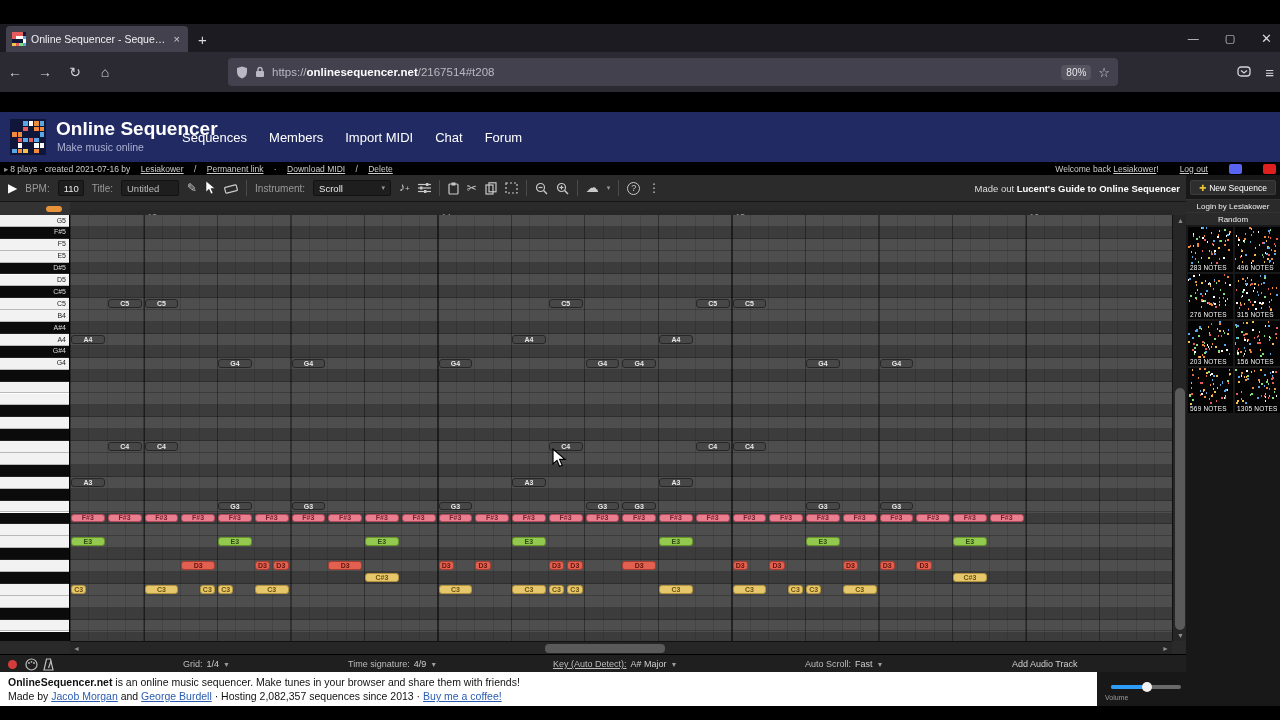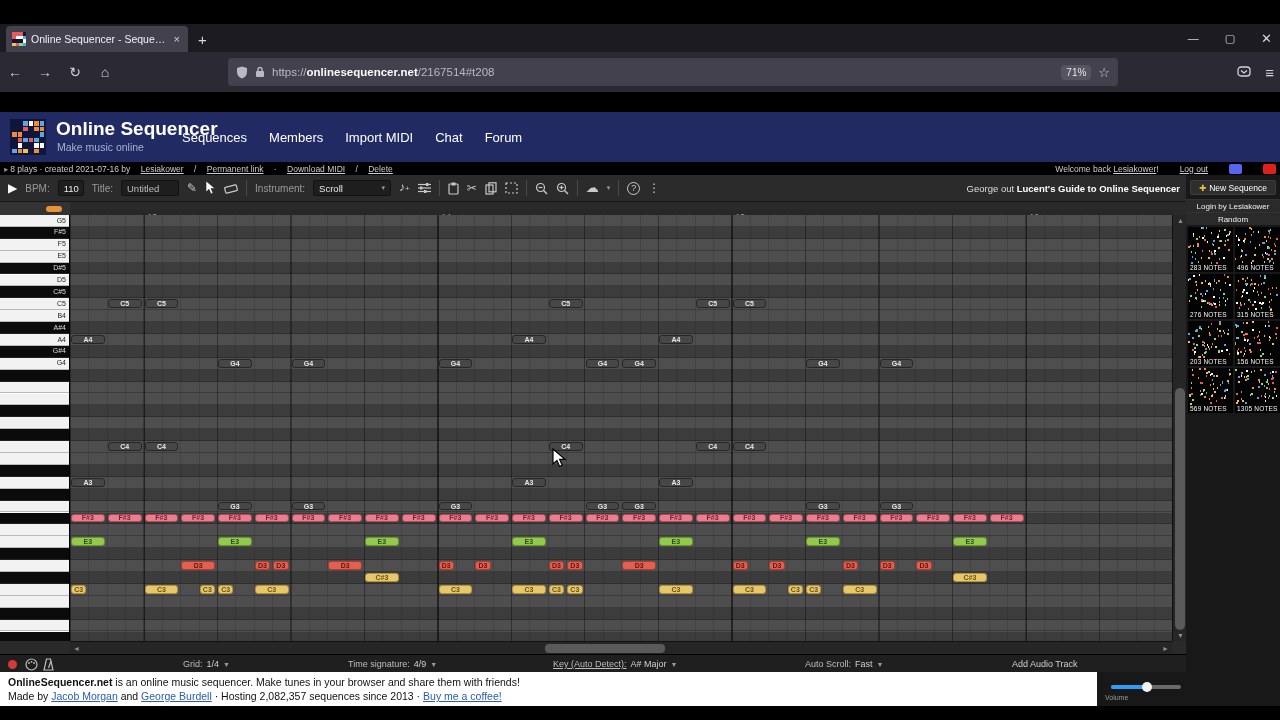--- a/index.html
+++ b/index.html
@@ -138,21 +138,21 @@
     <span class="navico">⌂</span>
     <div id="urlbar">
       <svg width="12" height="13" viewBox="0 0 12 13">
           <path d="M6 .5 11 2v4c0 3.4-2.2 5.6-5 6.5C3.2 11.6 1 9.4 1 6V2Z" fill="#b9b9c3"></path>
         </svg>
       <svg width="10" height="12" viewBox="0 0 10 12">
           <rect x="1" y="5" width="8" height="6" rx="1" fill="#b9b9c3"></rect>
           <path d="M3 5V3.5a2 2 0 0 1 4 0V5" fill="none" stroke="#b9b9c3" stroke-width="1.4"></path>
         </svg>
       <span id="urltext"><span>https://</span><b>onlinesequencer.net</b><span>/2167514#t208</span></span>
-      <span id="zoom-pill">71%</span>
+      <span id="zoom-pill">80%</span>
       <span class="star">☆</span>
     </div>
     <div id="nav-right">
       <svg width="14" height="14" viewBox="0 0 14 14">
           <rect x="1" y="2" width="12" height="9" rx="3" fill="none" stroke="#d2d2d8" stroke-width="1.3"></rect>
           <path d="M4 5.5 7 8l3-2.5" fill="none" stroke="#d2d2d8" stroke-width="1.3"></path>
         </svg>
       <span style="font-size:15px;">≡</span>
     </div>
   </div>
@@ -276,21 +276,21 @@
           <line x1="8.6" y1="8.6" x2="12" y2="12" stroke="#c9c9c9" stroke-width="1.4"></line>
           <line x1="3.5" y1="5.5" x2="7.5" y2="5.5" stroke="#c9c9c9" stroke-width="1.2"></line>
           <line x1="5.5" y1="3.5" x2="5.5" y2="7.5" stroke="#c9c9c9" stroke-width="1.2"></line>
         </svg>
       <span class="tsep"></span>
       <span class="tico" style="font-size:13px;">☁</span>
       <span class="caret">▾</span>
       <span class="tsep"></span>
       <span class="qhelp">?</span>
       <span class="tico">⋮</span>
-      <span id="guide"><span>George out </span><b class="lnk" style="text-decoration:none;">Lucent's Guide to Online Sequencer</b></span>
+      <span id="guide"><span>Made out </span><b class="lnk" style="text-decoration:none;">Lucent's Guide to Online Sequencer</b></span>
     </div>
 
     <div id="keys-head" class="abs"></div>
     <div id="playhead" class="abs"></div>
     <div id="timeline" class="abs">
         <span class="tl-num" style="left: 77.5px;">13</span>
         <span class="tl-num" style="left: 371.5px;">14</span>
         <span class="tl-num" style="left: 665.5px;">15</span>
         <span class="tl-num" style="left: 959.5px;">16</span>
       </div>

